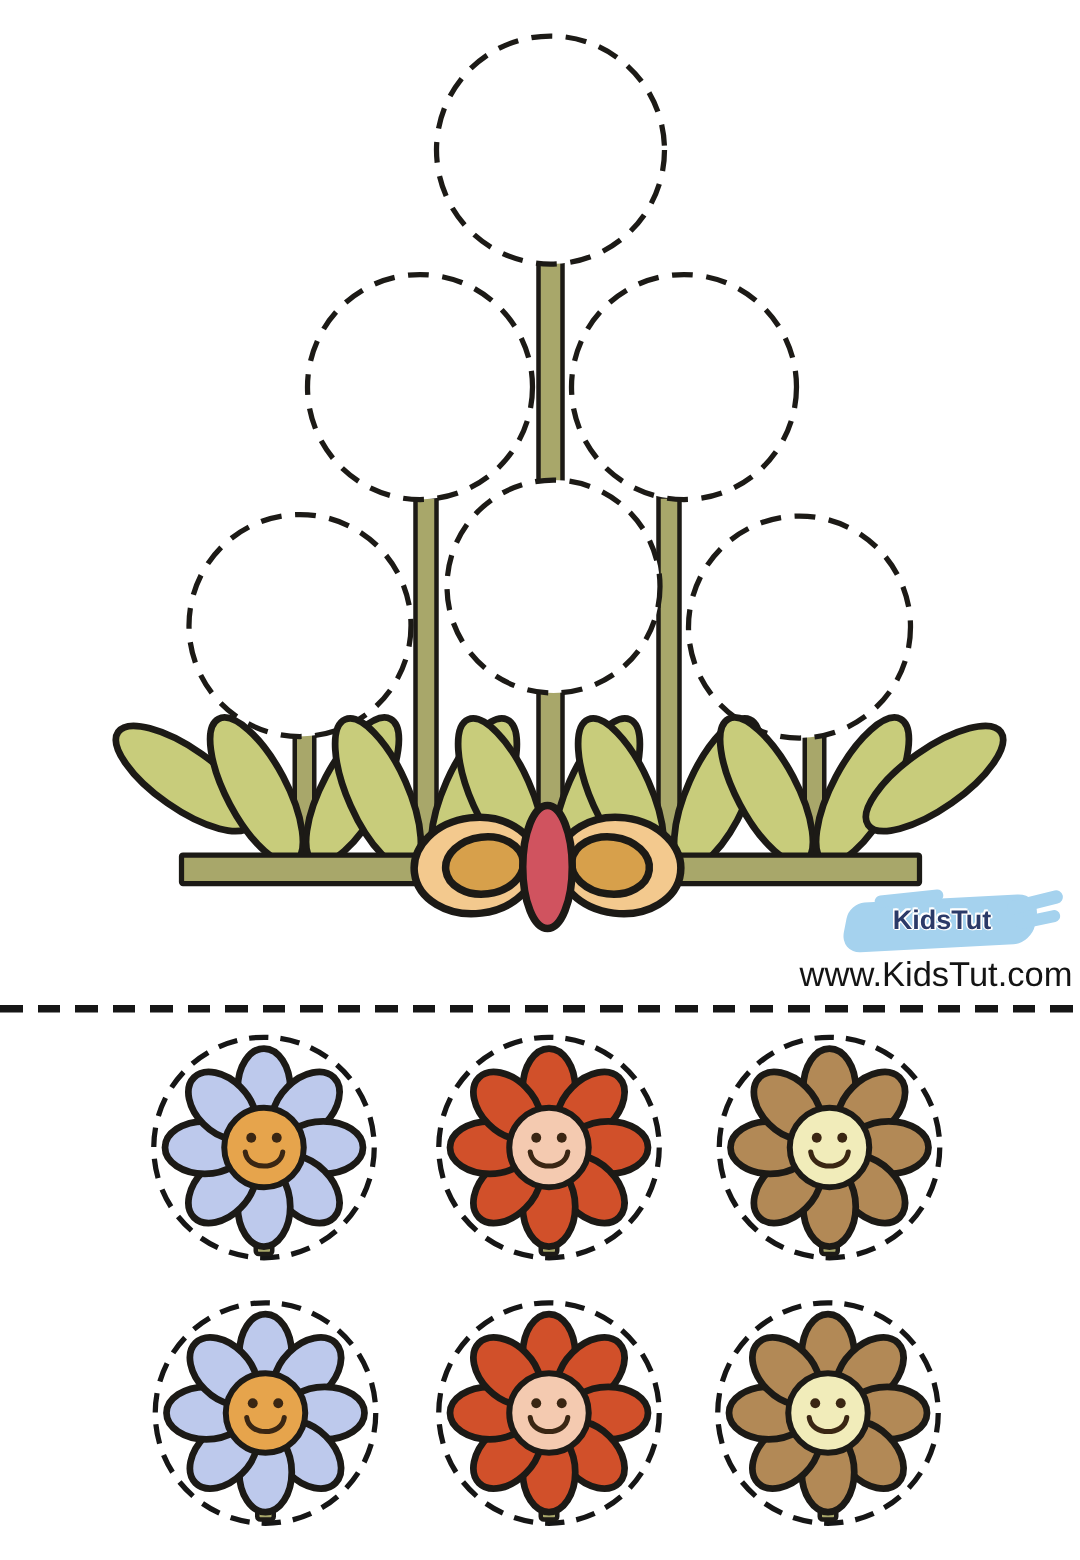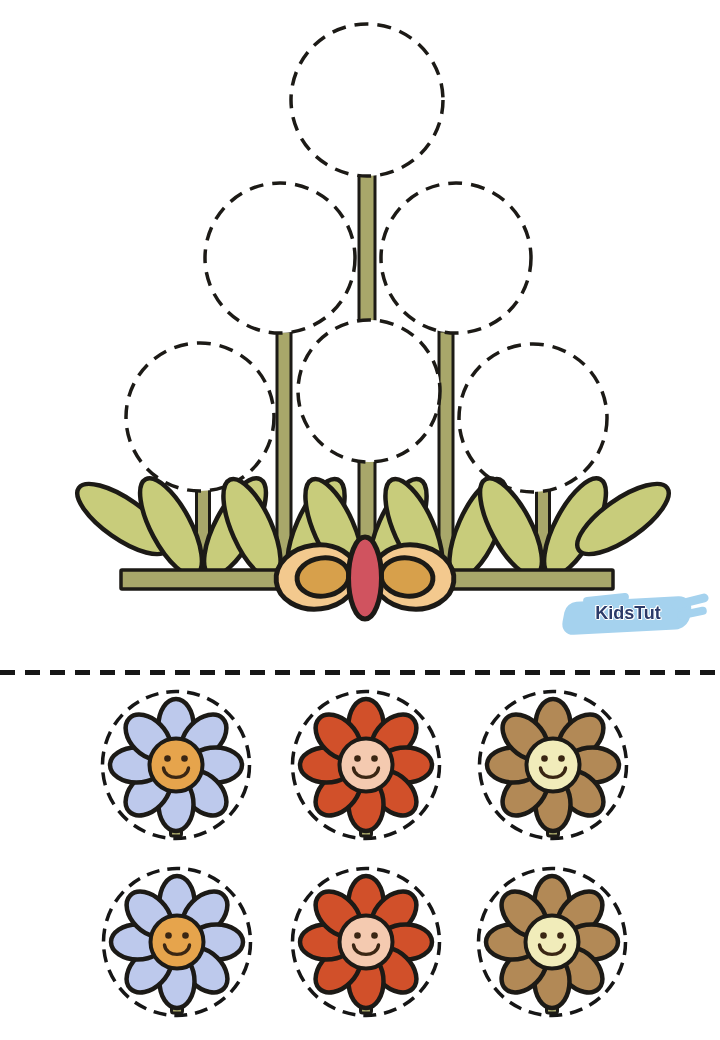--- a/index.html
+++ b/index.html
@@ -91,20 +91,21 @@
       </g>
     </svg>
 
     <div class="logo-wrap">
       <div class="brush brush-main" style="background-color: rgb(165, 210, 238);"></div>
       <div class="brush brush-s1" style="background-color: rgb(165, 210, 238);"></div>
       <div class="brush brush-s2" style="background-color: rgb(165, 210, 238);"></div>
       <div class="brush brush-s3" style="background-color: rgb(165, 210, 238);"></div>
       <div class="logo-text" style="color: rgb(43, 58, 104);">KidsTut</div>
     </div>
+    <div class="website" style="color: rgb(20, 20, 20);">www.KidsTut.com</div>
   </div>
 
   <div class="divider"></div>
 
   <div class="cutout-section">
   <div class="cutout-cell">
     <svg viewBox="0 0 156 156" fill="none" stroke="#1c1a16">
       <circle class="cut-circle" cx="78" cy="78" r="73.5" fill="none" stroke-width="3.5" stroke-dasharray="13 8" stroke="#161616"></circle>
       <rect class="stub" x="72.5" y="134" width="11" height="15" rx="2" stroke-width="3" fill="#a8a76a"></rect>
       <g class="petals" stroke-width="4.5" fill="#bdc9ec">

